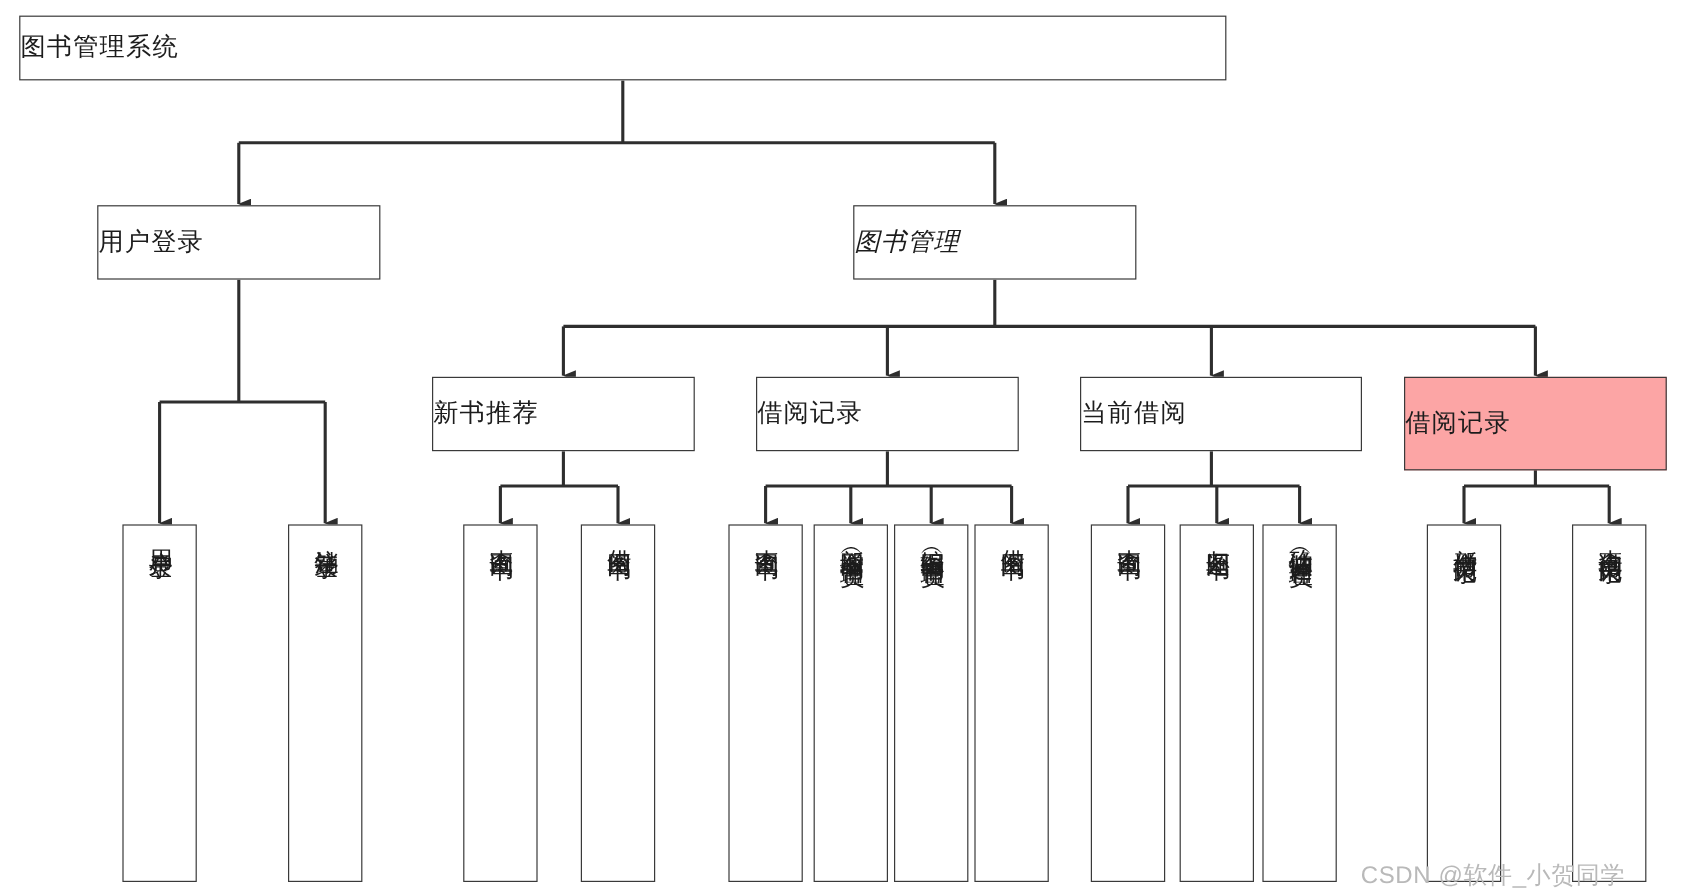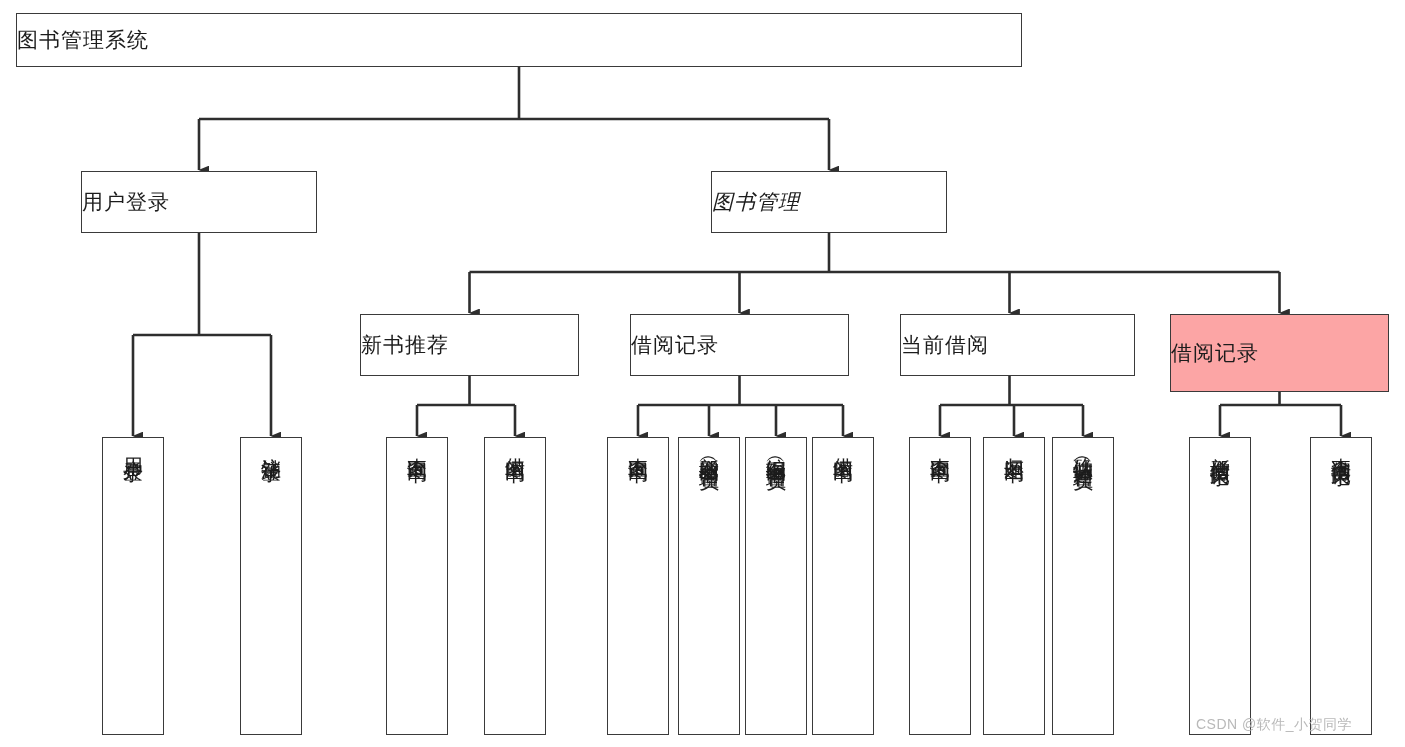--- a/index.html
+++ b/index.html
@@ -52,23 +52,23 @@
     padding: 4px 0;
     text-align: center;
   }
   .node.vert .vlabel {
     writing-mode: vertical-rl;
     text-orientation: upright;
     display: block;
   }
   #watermark {
     position: absolute;
-    left: 1196px;
+    left: 1134px;
     top: 716px;
-    font-size: 14px;
+    font-size: 20px;
     color: #b9b9b9;
     letter-spacing: 0.5px;
     white-space: nowrap;
     z-index: 5;
     font-family: "Liberation Sans", "DejaVu Sans", sans-serif;
   }
 </style>
 </head>
 <body>
 

